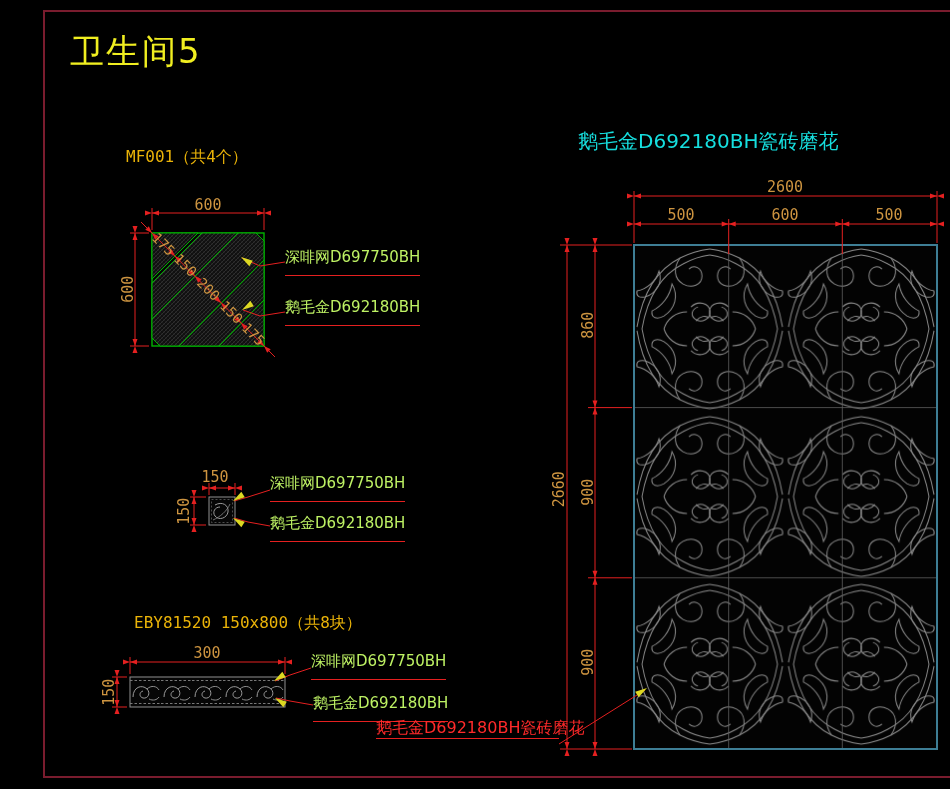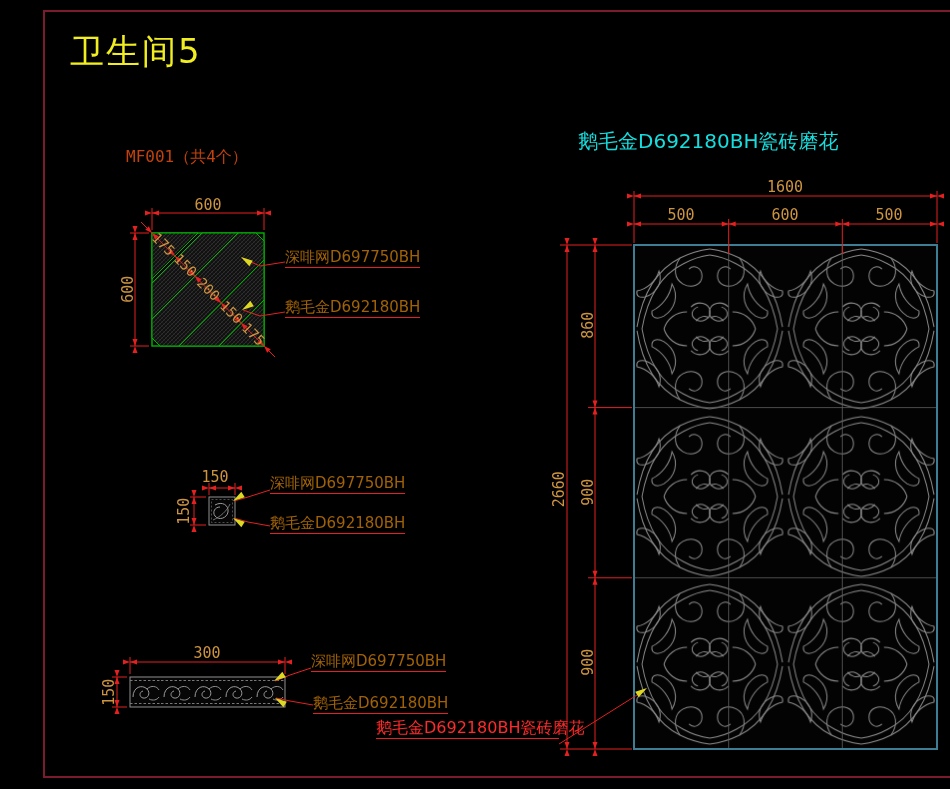--- a/index.html
+++ b/index.html
@@ -1,24 +1,24 @@
 <!DOCTYPE html>
 <html><head>
 <meta charset="utf-8">
 <style>
   html,body{margin:0;padding:0;background:#000;}
   .stage{position:relative;width:950px;height:789px;background:#000;overflow:hidden;
          font-family:"DejaVu Sans",sans-serif;margin-left:32px;}
   .t{position:absolute;white-space:nowrap;line-height:1.1;}
   .ttl{color:#f0ee20;font-size:34px;letter-spacing:2px;}
-  .cy{color:#c2410c;font-size:16px;font-family:"DejaVu Sans Mono","DejaVu Sans",monospace;}
+  .cy{color:#eab308;font-size:16px;font-family:"DejaVu Sans Mono","DejaVu Sans",monospace;}
   .cy2{color:#16dede;font-size:20px;}
   .dim{color:#cd9440;font-size:15px;font-family:"DejaVu Sans Mono","DejaVu Sans",monospace;text-align:center;}
   .dimS{font-size:14px;}
-  .red{color:#a16207;font-size:15px;border-bottom:1px solid #e52020;padding-bottom:1px;}
+  .red{color:#bef264;font-size:15px;border-bottom:1px solid #e52020;padding-bottom:9px;}
   .redB{color:#ff2a2a;font-size:16px;border-bottom:1px solid #e52020;padding-bottom:1px;}
   .r90{transform:rotate(-90deg);}
   .r45{transform:rotate(45deg);}
   svg{position:absolute;left:0;top:0;}
 </style>
 </head>
 <body>
 
 <div class="stage">
 
@@ -184,27 +184,28 @@
 <div class="t dim dimS r45" style="left:182px;top:305px;width:34px;">150</div>
 <div class="t dim dimS r45" style="left:204px;top:327px;width:34px;">175</div>
 <div class="t red" style="left:253px;top:249px;">深啡网D697750BH</div>
 <div class="t red" style="left:253px;top:299px;">鹅毛金D692180BH</div>
 
 <div class="t dim" style="left:163px;top:469px;width:40px;">150</div>
 <div class="t dim r90" style="left:132px;top:503px;width:40px;">150</div>
 <div class="t red" style="left:238px;top:475px;">深啡网D697750BH</div>
 <div class="t red" style="left:238px;top:515px;">鹅毛金D692180BH</div>
 
+<div class="t cy" style="left:102px;top:614px;">EBY81520 150x800（共8块）</div>
 <div class="t dim" style="left:155px;top:645px;width:40px;">300</div>
 <div class="t dim r90" style="left:57px;top:684px;width:40px;">150</div>
 <div class="t red" style="left:279px;top:653px;">深啡网D697750BH</div>
 <div class="t red" style="left:281px;top:695px;">鹅毛金D692180BH</div>
 
 <div class="t cy2" style="left:546px;top:130px;">鹅毛金D692180BH瓷砖磨花</div>
-<div class="t dim" style="left:733px;top:179px;width:40px;">1600</div>
+<div class="t dim" style="left:733px;top:179px;width:40px;">2600</div>
 <div class="t dim" style="left:629px;top:207px;width:40px;">500</div>
 <div class="t dim" style="left:733px;top:207px;width:40px;">600</div>
 <div class="t dim" style="left:837px;top:207px;width:40px;">500</div>
 <div class="t dim r90" style="left:505px;top:481px;width:44px;">2660</div>
 <div class="t dim r90" style="left:536px;top:317px;width:40px;">860</div>
 <div class="t dim r90" style="left:536px;top:484px;width:40px;">900</div>
 <div class="t dim r90" style="left:536px;top:654px;width:40px;">900</div>
 <div class="t redB" style="left:344px;top:719px;width:183px;">鹅毛金D692180BH瓷砖磨花</div>
 
 </div>

